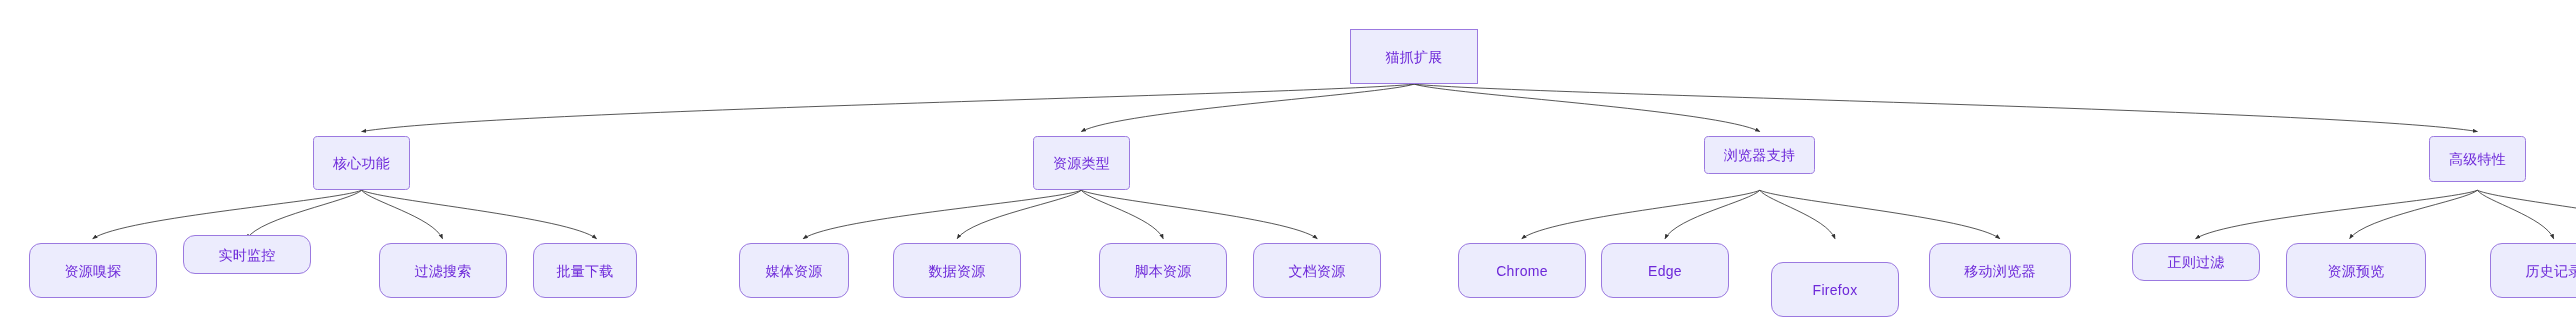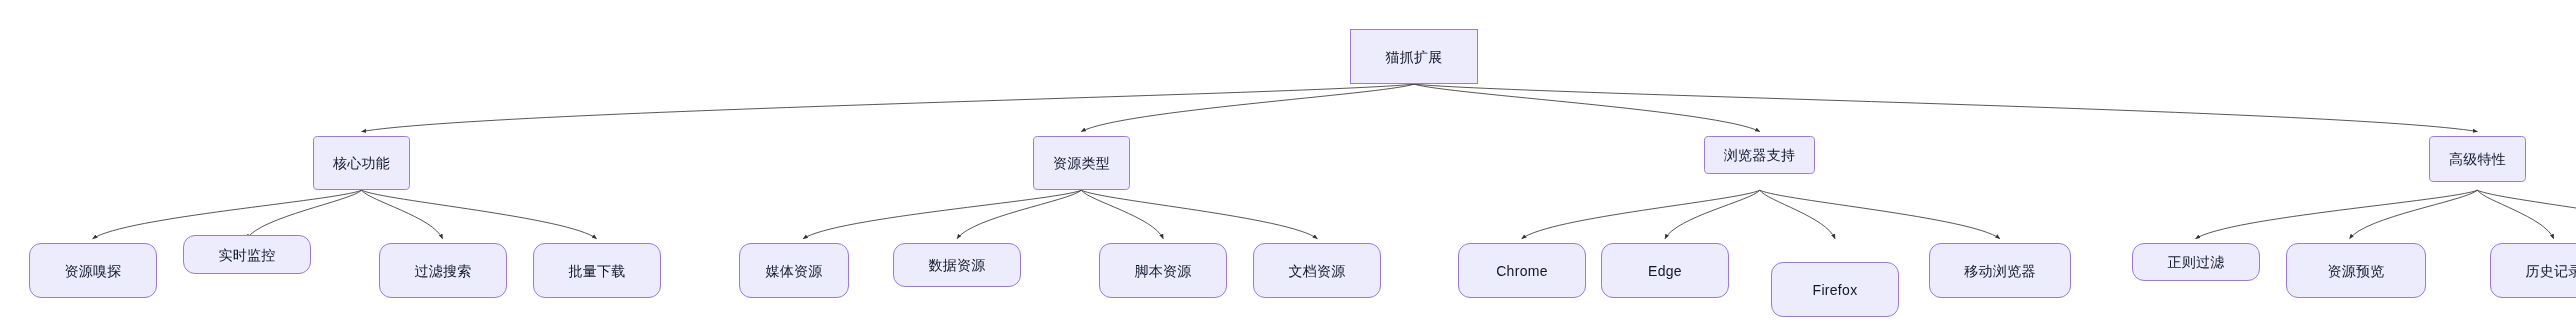--- a/index.html
+++ b/index.html
@@ -13,21 +13,21 @@
   }
   #edges{position:absolute;left:0;top:0;width:2837px;height:328px;}
   .node{
     position:absolute;
     box-sizing:border-box;
     display:flex;
     align-items:center;
     justify-content:center;
     background:#ececfd;
     border:1px solid #9b79e0;
-    color:#0f172a;
+    color:#6d28d9;
     font-size:14px;
     line-height:1;
     letter-spacing:0.3px;
     white-space:nowrap;
     z-index:2;
   }
   .node.root{border-radius:0;}
   .node.branch{border-radius:4.6px;}
   .node.leaf{border-radius:12px;}
   .node .lbl{pointer-events:none;}
@@ -74,30 +74,30 @@
       </div>
       <div class="node leaf" style="left: 29px; top: 243px; width: 128px; height: 55px;">
         <span class="lbl">资源嗅探</span>
       </div>
       <div class="node leaf" style="left: 183px; top: 235px; width: 128px; height: 39px;">
         <span class="lbl">实时监控</span>
       </div>
       <div class="node leaf" style="left: 379px; top: 243px; width: 128px; height: 55px;">
         <span class="lbl">过滤搜索</span>
       </div>
-      <div class="node leaf" style="left: 533px; top: 243px; width: 128px; height: 55px;">
+      <div class="node leaf" style="left: 533px; top: 243px; width: 104px; height: 55px;">
         <span class="lbl">批量下载</span>
       </div>
       <div class="node branch" style="left: 1033px; top: 136px; width: 97px; height: 54px;">
         <span class="lbl">资源类型</span>
       </div>
       <div class="node leaf" style="left: 739px; top: 243px; width: 110px; height: 55px;">
         <span class="lbl">媒体资源</span>
       </div>
-      <div class="node leaf" style="left: 893px; top: 243px; width: 128px; height: 44px; text-align: center;">
+      <div class="node leaf" style="left: 893px; top: 243px; width: 128px; height: 55px; text-align: center;">
         <span class="lbl">数据资源</span>
       </div>
       <div class="node leaf" style="left: 1099px; top: 243px; width: 128px; height: 55px;">
         <span class="lbl">脚本资源</span>
       </div>
       <div class="node leaf" style="left: 1253px; top: 243px; width: 128px; height: 55px;">
         <span class="lbl">文档资源</span>
       </div>
       <div class="node branch" style="left: 1704px; top: 136px; width: 111px; height: 38px;">
         <span class="lbl">浏览器支持</span>

